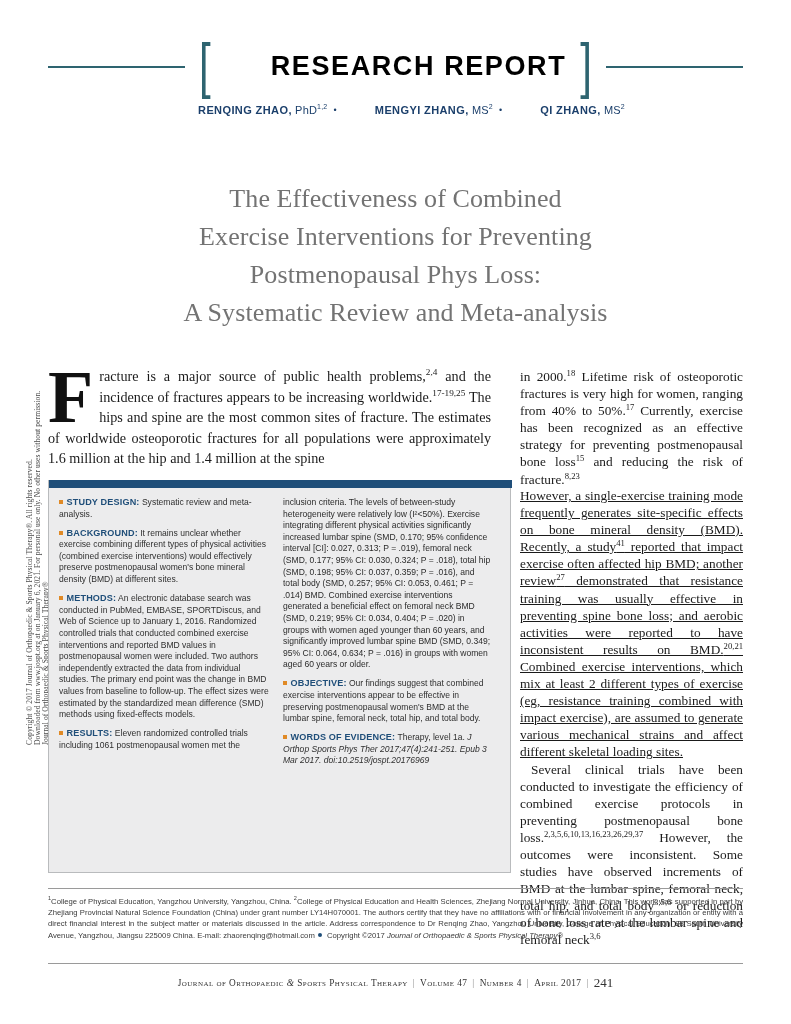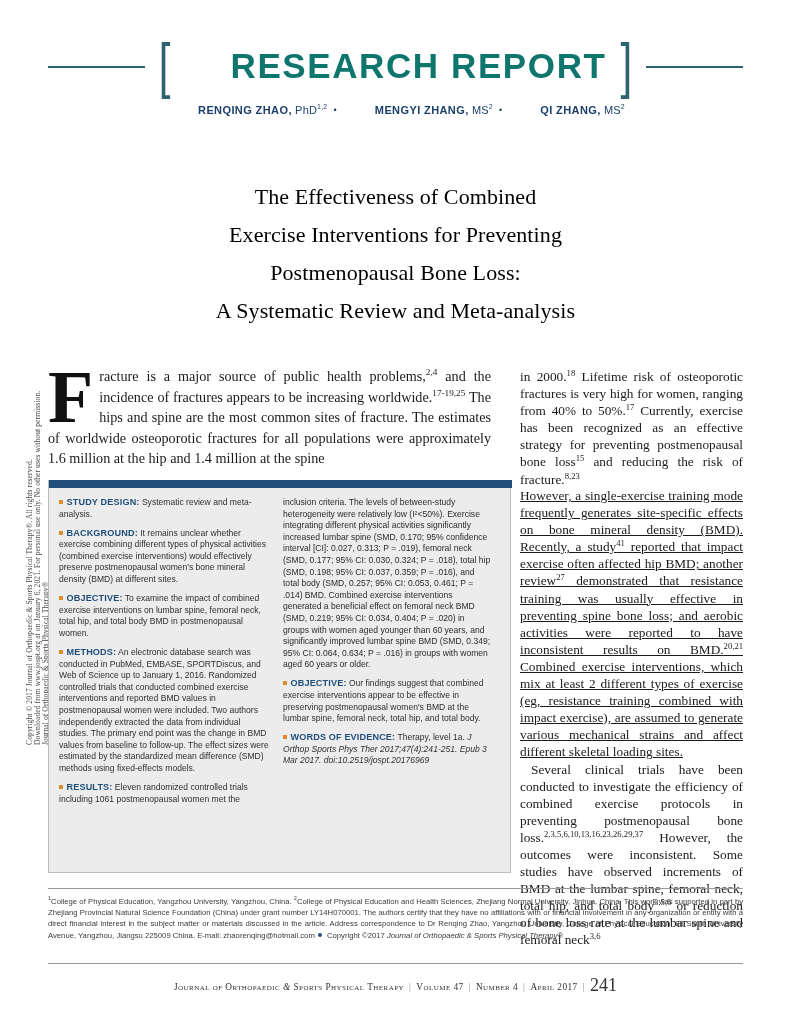--- a/index.html
+++ b/index.html
@@ -64,23 +64,23 @@
     font-family: "Liberation Sans", sans-serif;
     font-size: 42px;
     font-weight: 300;
     line-height: 1;
     padding: 0 14px;
     transform: scaleY(1.45);
   }
   #banner-title {
     font-family: "Liberation Sans", sans-serif;
     font-weight: bold;
-    font-size: 35px;
+    font-size: 27px;
     letter-spacing: 1.6px;
-    color: #0f766e;
+    color: #000000;
     white-space: nowrap;
     margin-left: 46px;
   }
 
   
   #author-line {
     position: absolute;
     left: 0px; top: 104px;
     width: 695px;
     text-align: center;
@@ -100,23 +100,23 @@
     top: -1.5px;
   }
 
   
   #article-title {
     position: absolute;
     left: 0px; top: 163px;
     width: 695px;
     text-align: center;
     font-family: "Liberation Serif", serif;
-    font-size: 22px;
+    font-size: 26px;
     line-height: 38px;
-    color: #000000;
+    color: #737373;
     font-weight: normal;
     letter-spacing: 0.1px;
   }
   #article-title .tline { display: block; }
 
   
   #lead {
     position: absolute;
     left: 0px; top: 366px;
     width: 695px;
@@ -263,21 +263,21 @@
     width: 695px;
     text-align: center;
     font-family: "Liberation Serif", serif;
     font-size: 9.3px;
     color: #333;
     letter-spacing: 0.45px;
     font-variant: small-caps;
   }
   #page-footer .sep { padding: 0 5px; color: #888; }
   #page-footer .pageno {
-    font-size: 18px;
+    font-size: 13px;
     font-variant: normal;
     letter-spacing: 0;
     vertical-align: -1px;
   }
   #page-footer .amp { font-style: italic; font-variant: normal; }
 </style>
 </head>
 <body>
 
 <div id="side-rail">
@@ -296,21 +296,21 @@
     <div class="banner-rule right"></div>
   </div>
 
   <div id="author-line">
     <span><span class="author-name">RENQING ZHAO,</span><span class="author-deg"> <span>PhD</span><sup>1,2</sup></span></span><span class="author-sep">•</span><span><span class="author-name">MENGYI ZHANG,</span><span class="author-deg"> <span>MS</span><sup>2</sup></span></span><span class="author-sep">•</span><span><span class="author-name">QI ZHANG,</span><span class="author-deg"> <span>MS</span><sup>2</sup></span></span>
   </div>
 
   <h1 id="article-title">
     <span class="tline">The Effectiveness of Combined</span>
     <span class="tline">Exercise Interventions for Preventing</span>
-    <span class="tline">Postmenopausal Bone Loss:</span>
+    <span class="tline">Postmenopausal Phys Loss:</span>
     <span class="tline">A Systematic Review and Meta-analysis</span>
   </h1>
 
   <div id="lead">
     <div id="lead-left">
       <span id="dropcap">F</span><span>racture is a major source of public health problems,</span><sup>2,4</sup><span> and the incidence of fractures appears to be increasing worldwide.</span><sup>17-19,25</sup><span> The hips and spine are the most common sites of fracture. The estimates of worldwide osteoporotic fractures for all populations were approximately 1.6 million at the hip and 1.4 million at the spine</span>
     </div>
     <div id="lead-right">
       <span>in 2000.</span><sup>18</sup><span> Lifetime risk of osteoporotic fractures is very high for women, ranging from 40% to 50%.</span><sup>17</sup><span> Currently, exercise has been recognized as an effective strategy for preventing postmenopausal bone loss</span><sup>15</sup><span> and reducing the risk of fracture.</span><sup>8,23</sup>
     </div>
@@ -321,23 +321,20 @@
     <div id="abstract-inner">
 
       <div class="abs-col">
         <div class="abs-item">
           <span class="abs-bullet"></span><span class="abs-label">STUDY DESIGN:</span><span class="abs-body"> Systematic review and meta-analysis.</span>
         </div>
         <div class="abs-item">
           <span class="abs-bullet"></span><span class="abs-label">BACKGROUND:</span><span class="abs-body"> It remains unclear whether exercise combining different types of physical activities (combined exercise interventions) would effectively preserve postmenopausal women's bone mineral density (BMD) at different sites.</span>
         </div>
         <div class="abs-item">
-          <span class="abs-bullet"></span><span class="abs-label">OBJECTIVE:</span><span class="abs-body"> To examine the impact of combined exercise interventions on lumbar spine, femoral neck, total hip, and total body BMD in postmenopausal women.</span>
-        </div>
-        <div class="abs-item">
           <span class="abs-bullet"></span><span class="abs-label">METHODS:</span><span class="abs-body"> An electronic database search was conducted in PubMed, EMBASE, SPORTDiscus, and Web of Science up to January 1, 2016. Randomized controlled trials that conducted combined exercise interventions and reported BMD values in postmenopausal women were included. Two authors independently extracted the data from individual studies. The primary end point was the change in BMD values from baseline to follow-up. The effect sizes were estimated by the standardized mean difference (SMD) methods using fixed-effects models.</span>
         </div>
         <div class="abs-item">
           <span class="abs-bullet"></span><span class="abs-label">RESULTS:</span><span class="abs-body"> Eleven randomized controlled trials including 1061 postmenopausal women met the</span>
         </div>
       </div>
 
       <div class="abs-col">
         <div class="abs-cont">inclusion criteria. The levels of between-study heterogeneity were relatively low (I²&lt;50%). Exercise integrating different physical activities significantly increased lumbar spine (SMD, 0.170; 95% confidence interval [CI]: 0.027, 0.313; P = .019), femoral neck (SMD, 0.177; 95% CI: 0.030, 0.324; P = .018), total hip (SMD, 0.198; 95% CI: 0.037, 0.359; P = .016), and total body (SMD, 0.257; 95% CI: 0.053, 0.461; P = .014) BMD. Combined exercise interventions generated a beneficial effect on femoral neck BMD (SMD, 0.219; 95% CI: 0.034, 0.404; P = .020) in groups with women aged younger than 60 years, and significantly improved lumbar spine BMD (SMD, 0.349; 95% CI: 0.064, 0.634; P = .016) in groups with women aged 60 years or older.</div>
         <div class="abs-item">

